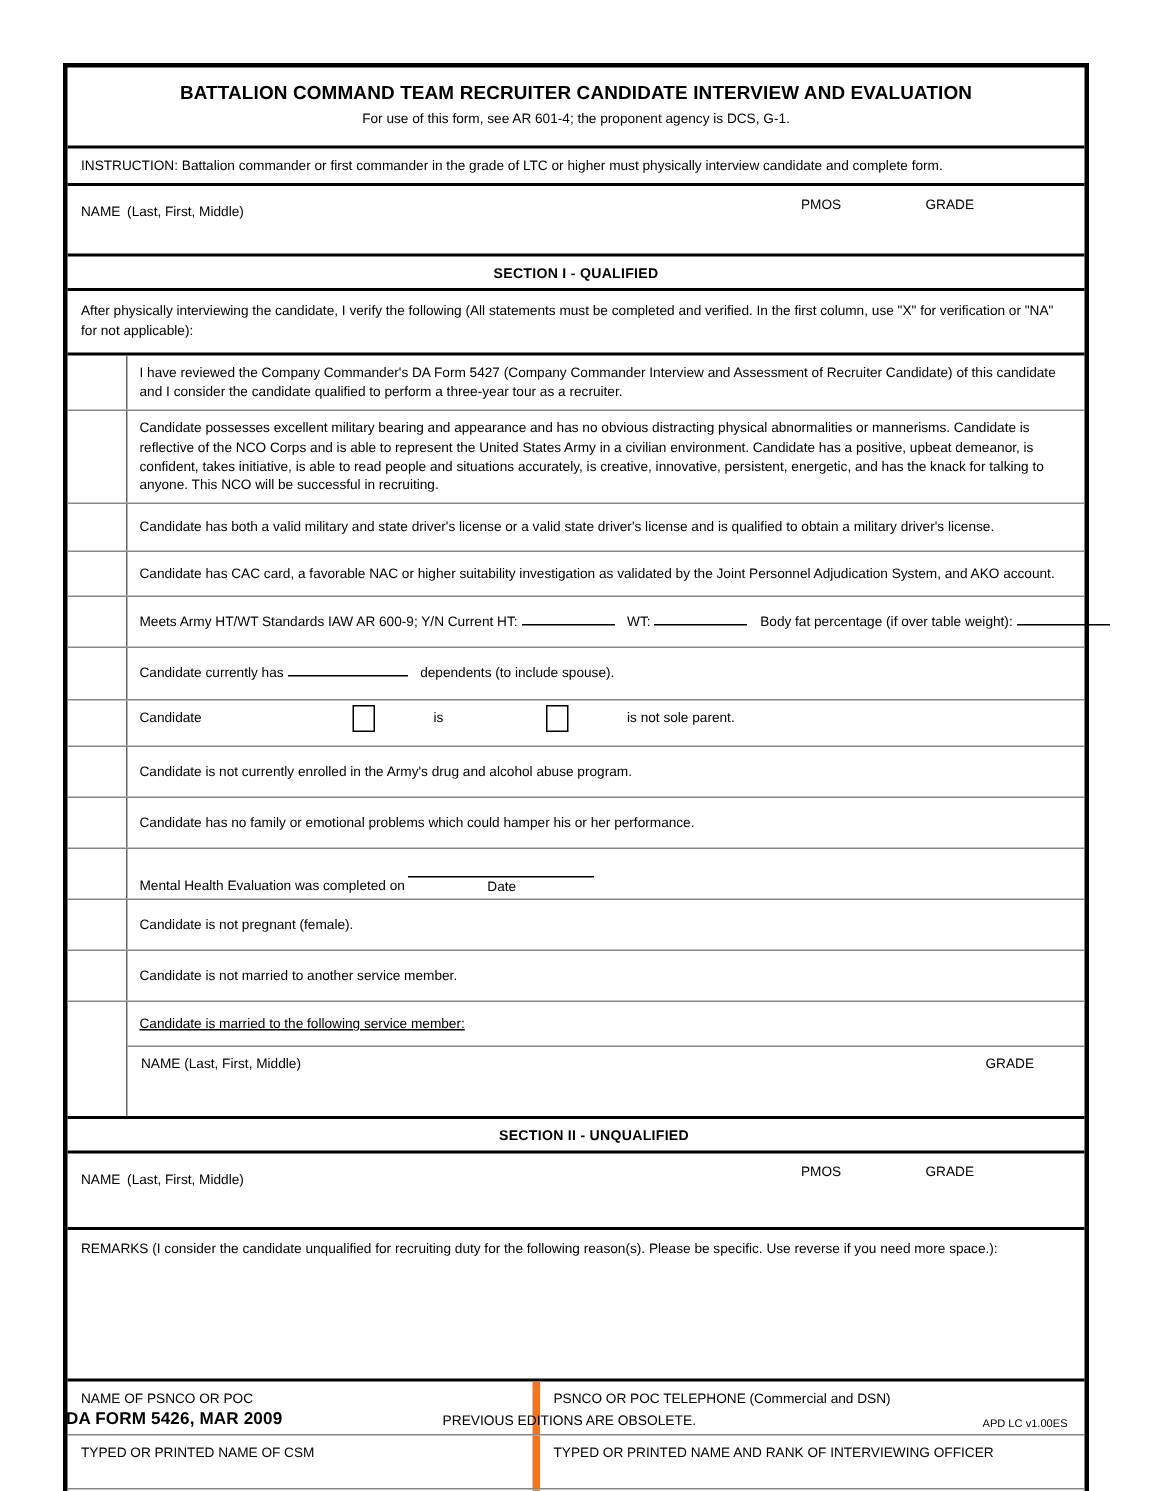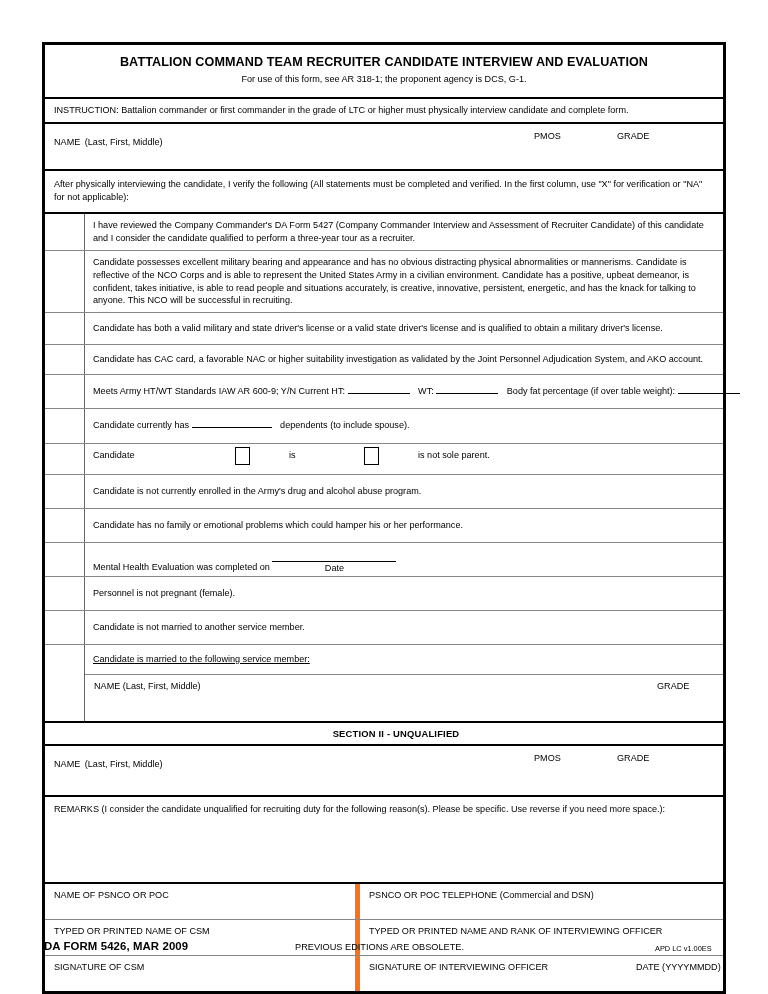--- a/index.html
+++ b/index.html
@@ -160,21 +160,21 @@
     border: 1px solid #000;
     box-sizing: border-box;
     background: #fff;
   }
   .cbox.b1 { left: 150px; }
   .cbox.b2 { left: 279px; }
 
   
   .remarks {
     padding: 7px 9px 0 9px;
-    height: 85px;
+    height: 99px;
     box-sizing: border-box;
     font-size: 9.1px;
   }
   .grid2 { display: flex; }
   .grid2 > .g {
     box-sizing: border-box;
     padding: 6px 8px 6px 9px;
     font-size: 9.1px;
     height: 35px;
   }
@@ -221,37 +221,40 @@
   }
 </style>
 </head>
 <body>
 
 <div class="page outer">
 
   <div class="row first">
     <div class="cell titleblock" style="flex:1 1 auto;">
       <div class="title">BATTALION COMMAND TEAM RECRUITER CANDIDATE INTERVIEW AND EVALUATION</div>
-      <div class="subtitle">For use of this form, see AR 318-1; the proponent agency is DCS, G-1.</div>
+      <div class="subtitle">For use of this form, see AR 601-4; the proponent agency is DCS, G-1.</div>
     </div>
   </div>
 
   <div class="row heavy">
     <div class="instruction" style="flex:1 1 auto;">INSTRUCTION:  Battalion commander or first commander in the grade of LTC or higher must physically interview candidate and complete form.</div>
   </div>
 
   <div class="row heavy">
     <div class="namebar" style="flex:1 1 auto;">
       <span class="lbl">NAME</span>
       <span class="lbl ital">(Last, First, Middle)</span>
       <span class="pmos">PMOS</span>
       <span class="grade">GRADE</span>
     </div>
   </div>
 
+  <div class="row heavy">
+    <div class="sect-head" style="flex:1 1 auto;">SECTION I - QUALIFIED</div>
+  </div>
 
   <div class="row heavy">
     <div class="verify-intro" style="flex:1 1 auto;">
       <span>After physically interviewing the candidate, I verify the following </span><span class="ital">(All statements must be completed and verified.  In the first column, use "X" for verification or "NA" for not applicable):</span>
     </div>
   </div>
 
   <div class="row heavy">
     <div class="vcol"></div>
     <div class="body-cell txt">
@@ -323,21 +326,21 @@
       <span class="datewrap">
         <span class="line"></span>
         <span class="cap">Date</span>
       </span>
     </div>
   </div>
 
   <div class="row">
     <div class="vcol"></div>
     <div class="body-cell txt" style="padding-top:10px;padding-bottom:10px;">
-      <span>Personnel is not pregnant </span><span class="ital">(female).</span>
+      <span>Candidate is not pregnant </span><span class="ital">(female).</span>
     </div>
   </div>
 
   <div class="row">
     <div class="vcol"></div>
     <div class="body-cell txt" style="padding-top:10px;padding-bottom:10px;">Candidate is not married to another service member.</div>
   </div>
 
   <div class="row">
     <div class="vcol"></div>

